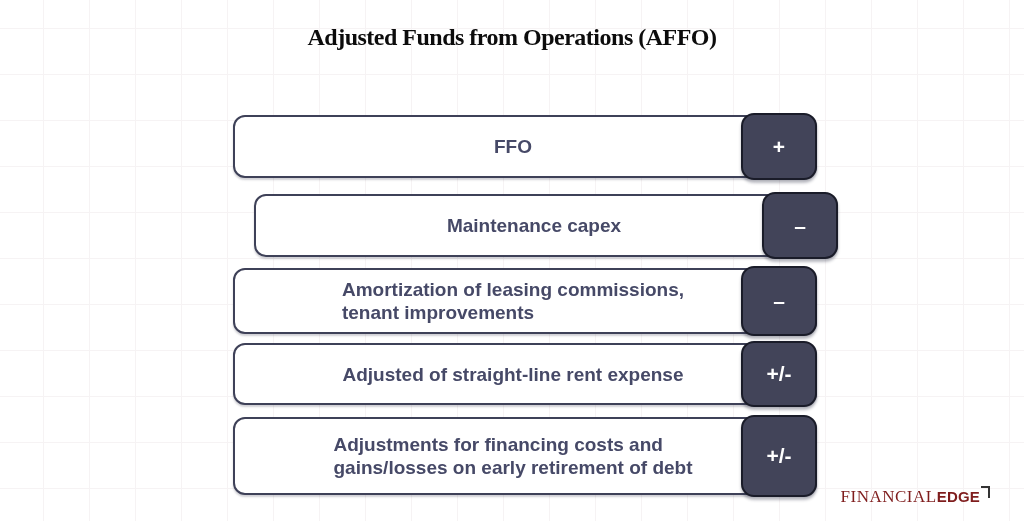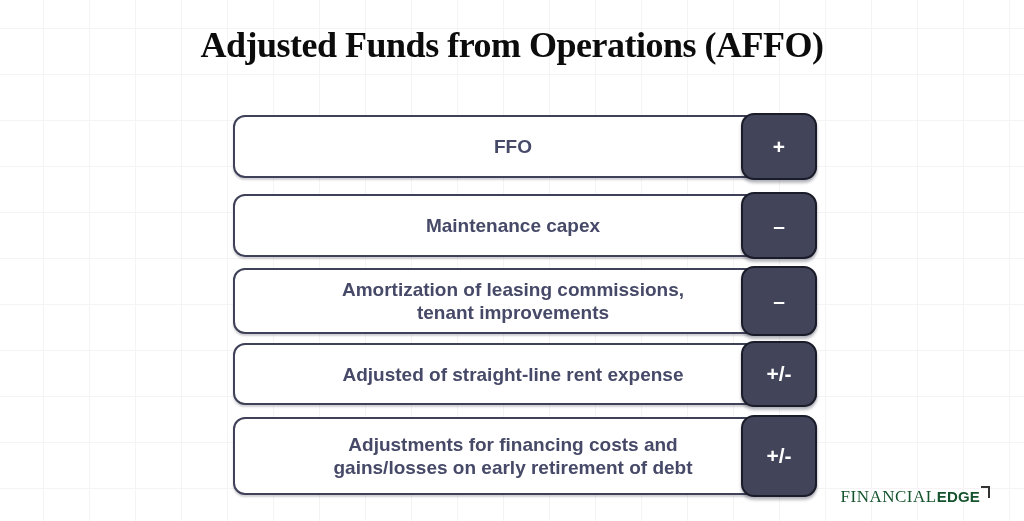--- a/index.html
+++ b/index.html
@@ -10,55 +10,55 @@
     background-image:
       linear-gradient(to right,#f6f3f4 1px,transparent 1px),
       linear-gradient(to bottom,#f6f3f4 1px,transparent 1px);
     background-size:46px 46px;
     background-position:-3px -18px;
   }
   .title{
     position:absolute;left:0;top:24px;width:1024px;
     text-align:center;
     font-family:"Liberation Serif",serif;
-    font-weight:700;font-size:36px;letter-spacing:-0.5px;
+    font-weight:700;font-size:24px;letter-spacing:-0.5px;
     color:#0c0c0c;
   }
   .row{position:absolute;left:233px;width:584px;}
   .r1{top:115px;height:63px;}
-  .r2{top:194px;height:63px;}
+  .r2{top:194px;height:63px;margin-left:21px;}
   .r3{top:268px;height:66px;}
   .r4{top:343px;height:62px;}
   .r5{top:417px;height:78px;}
   .box{
     position:absolute;left:0;top:0;right:0;bottom:0;
     background:#ffffff;
     border:2px solid #3e4158;border-radius:12px;
     box-shadow:0 2px 2px rgba(40,42,65,0.22);
     box-sizing:border-box;
   }
   .label{
     position:absolute;left:0;top:0;bottom:0;width:560px;
     display:flex;align-items:center;justify-content:center;
-    text-align:center;white-space:pre-line;
+    white-space:pre-line;
     font-weight:700;font-size:19px;line-height:23px;
     color:#464967;
   }
   .op{
     position:absolute;right:0;top:-2px;bottom:-2px;width:76px;
     background:#424459;
     border:2px solid #1a1c29;border-radius:13px;
     box-shadow:0 3px 3px rgba(40,42,65,0.32);
     display:flex;align-items:center;justify-content:center;
     color:#ffffff;font-weight:700;font-size:21px;
     box-sizing:border-box;
   }
   .logo{
     position:absolute;top:487px;right:34px;
-    color:#14532d;white-space:nowrap;
+    color:#7f1d1d;white-space:nowrap;
   }
   .logo .serif{
     font-family:"Liberation Serif",serif;
     font-size:17px;font-weight:400;letter-spacing:0.5px;
   }
   .logo .sans{
     font-family:"Liberation Sans",sans-serif;
     font-size:15px;font-weight:700;letter-spacing:0.2px;
   }
   .logo .corner{

